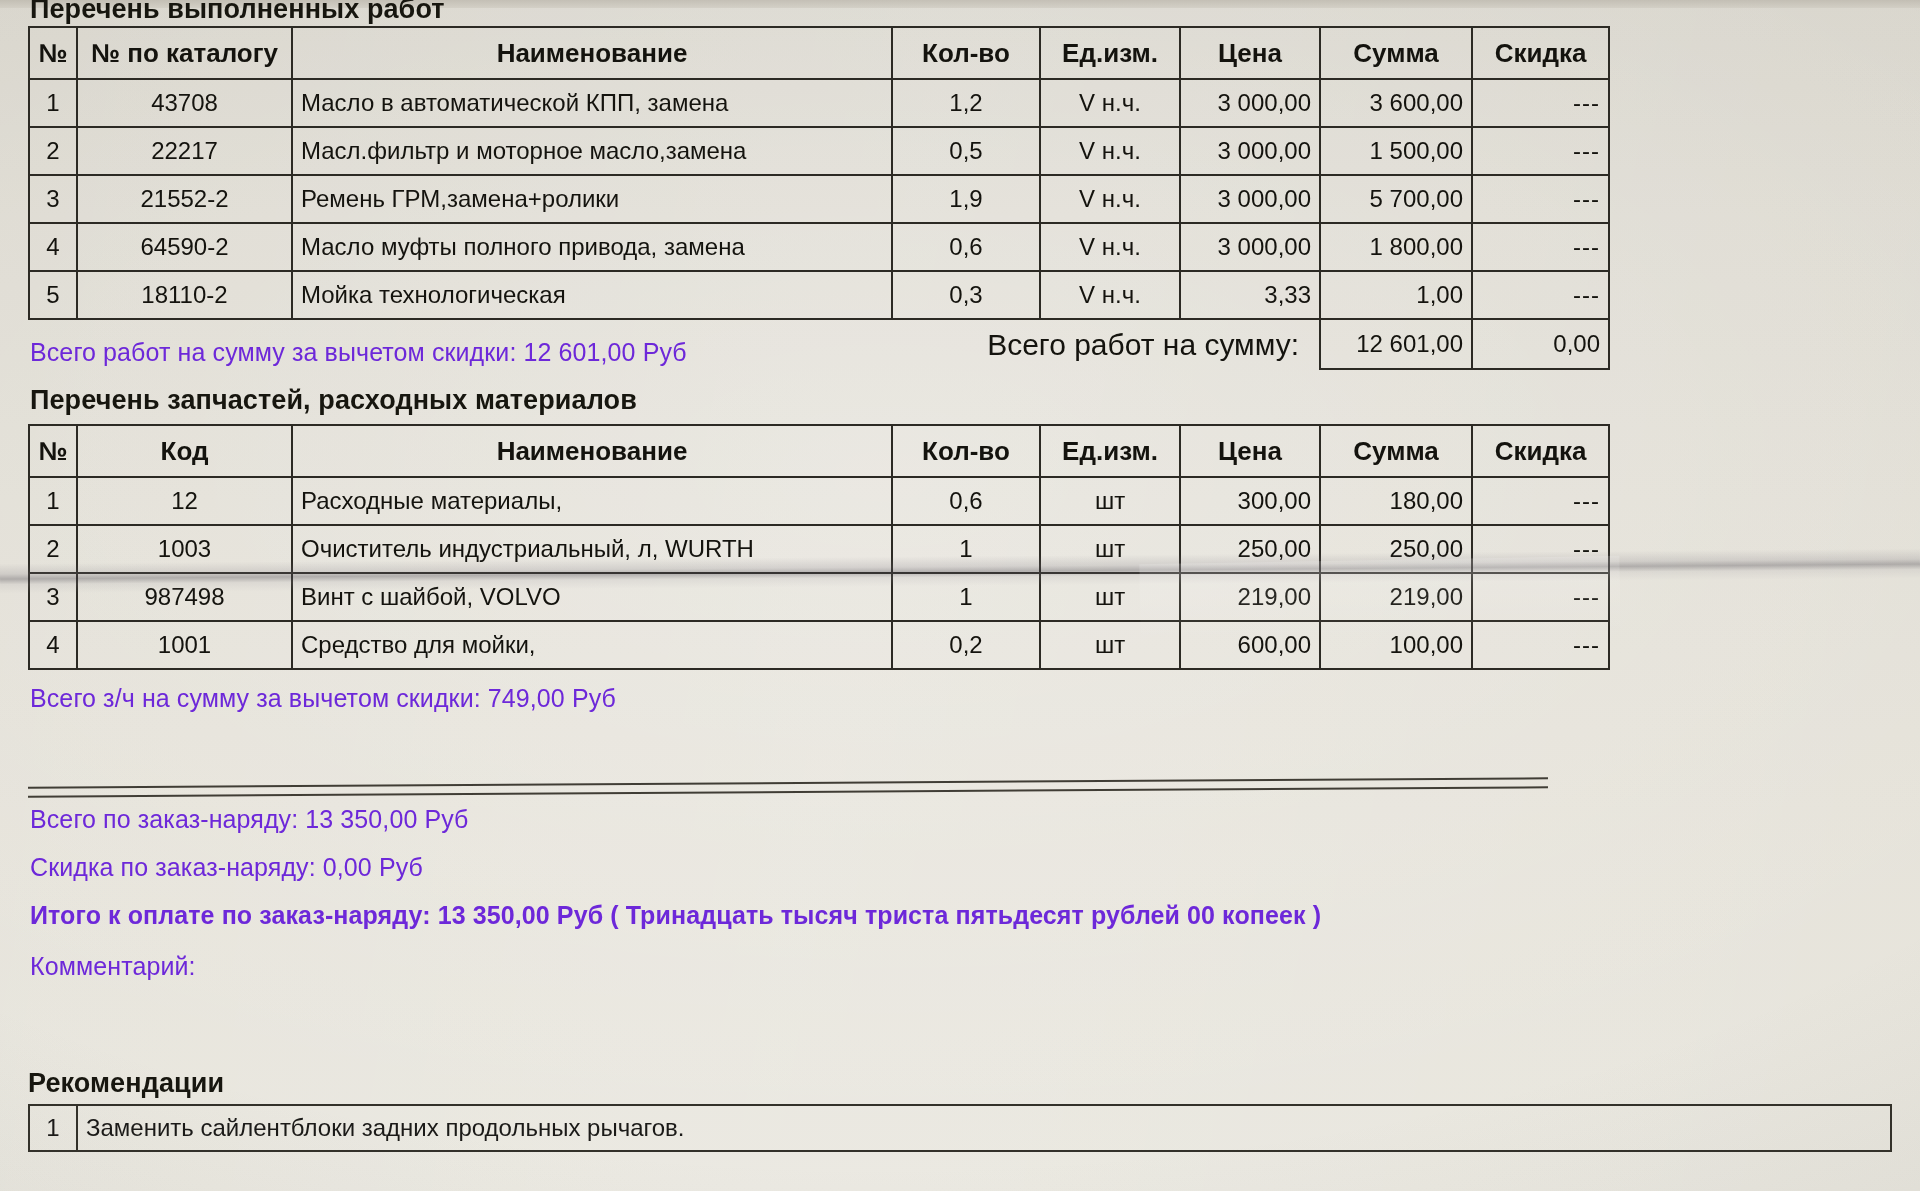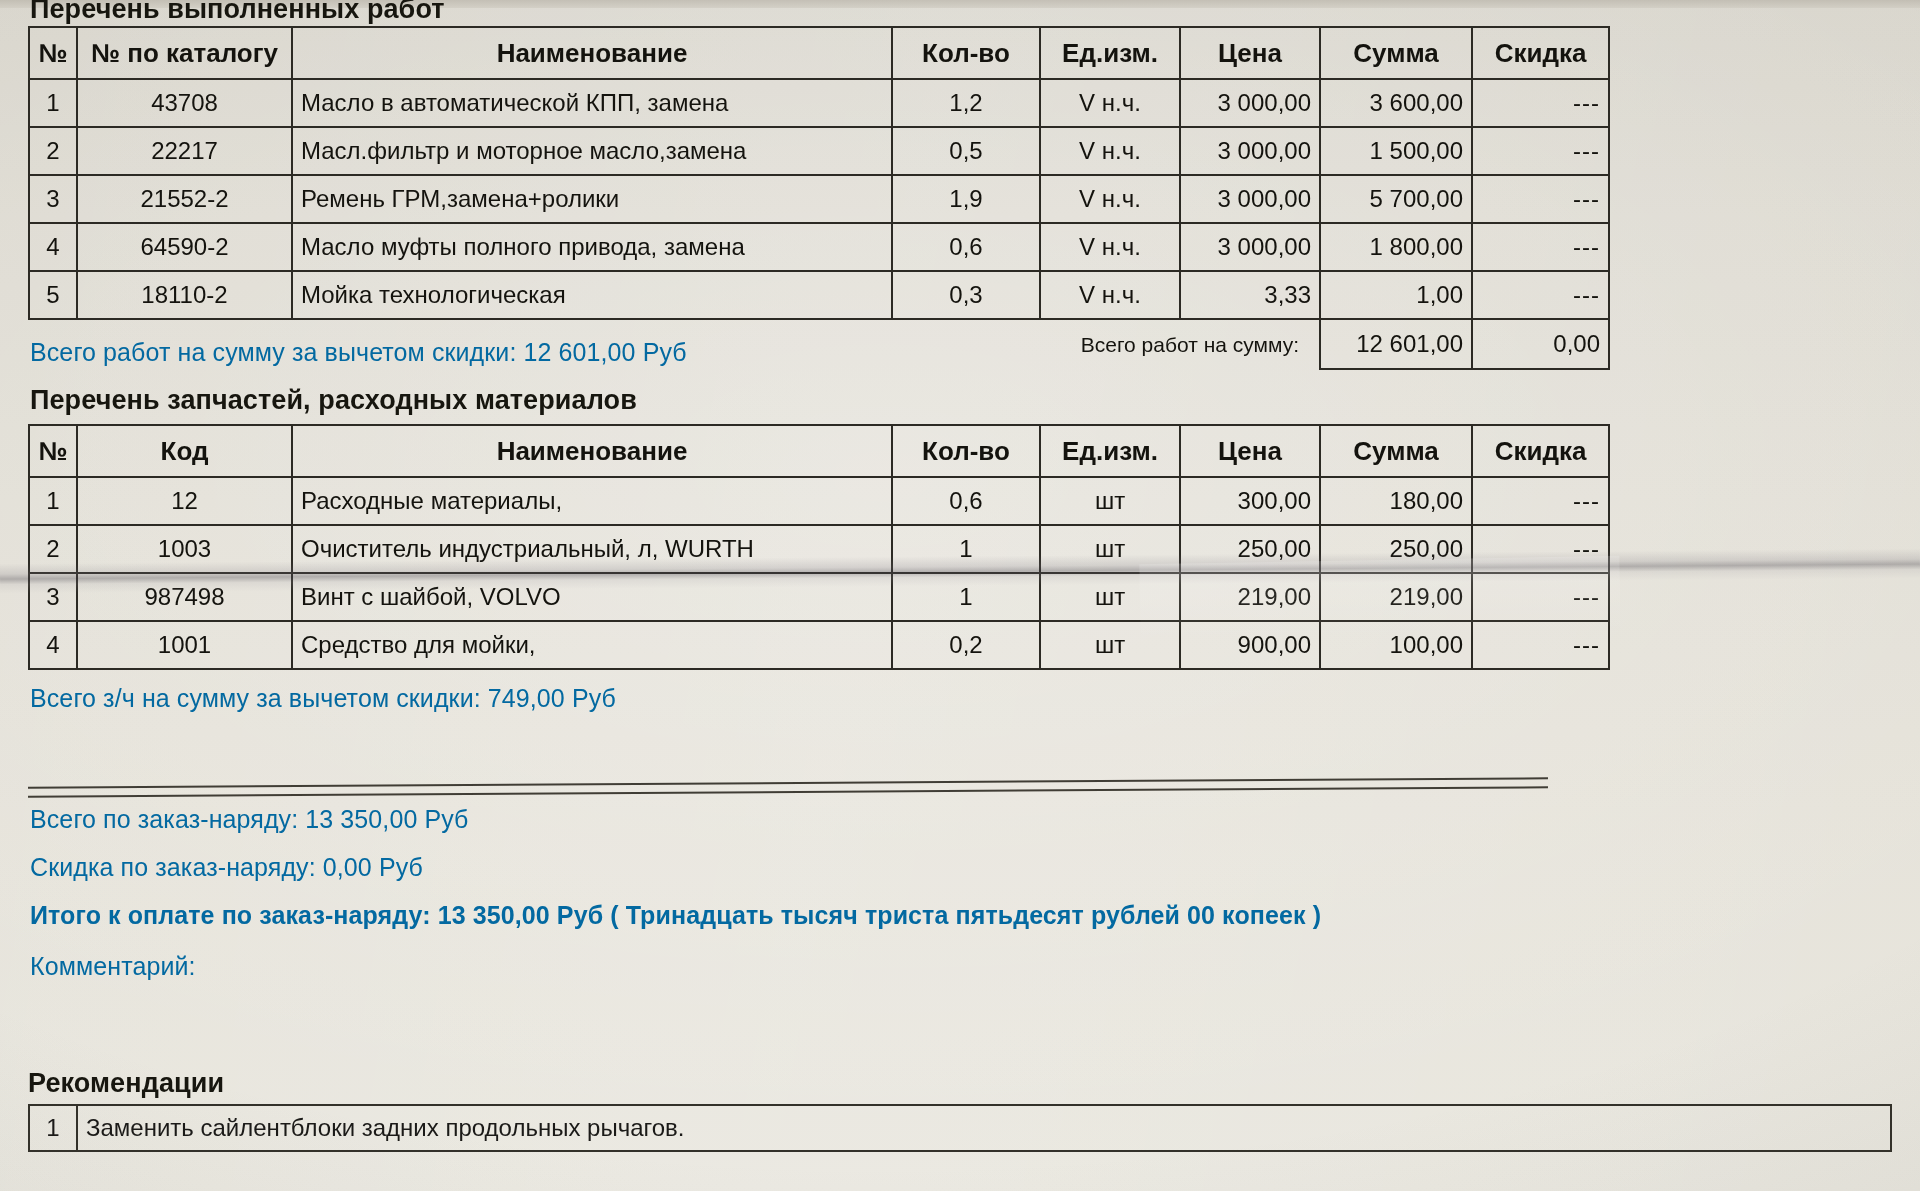--- a/index.html
+++ b/index.html
@@ -44,21 +44,21 @@
 
   
   .section-title {
     font-size: 27px;
     font-weight: bold;
     letter-spacing: 0.1px;
     color: #17160f;
   }
   .body-line {
     font-size: 25px;
-    color: #0369a1;
+    color: #6d28d9;
     letter-spacing: 0.1px;
   }
   .body-line.bold { font-weight: bold; }
 
   
   table.doc {
     border-collapse: collapse;
     table-layout: fixed;
     width: 100%;
     font-size: 24px;
@@ -87,21 +87,21 @@
   .c-sum   { text-align: right; padding-right: 12px; }
   .c-disc  { text-align: right; padding-right: 14px; letter-spacing: 1px; }
 
   .th-name { text-align: center; }
 
   
   tr.totals td { border: none; height: 44px; }
   tr.totals td.label {
     text-align: right;
     padding-right: 20px;
-    font-size: 21px;
+    font-size: 30px;
   }
   tr.totals td.boxed {
     border: 2px solid #2c2a24;
     margin-top: 28px;
   }
 
   
   .rule {
     position: absolute;
     left: 0;
@@ -308,21 +308,21 @@
           <td class="c-price">219,00</td>
           <td class="c-sum">219,00</td>
           <td class="c-disc">---</td>
         </tr>
         <tr>
           <td class="c-num">4</td>
           <td class="c-code">1001</td>
           <td class="c-name">Средство для мойки,</td>
           <td class="c-qty">0,2</td>
           <td class="c-unit">шт</td>
-          <td class="c-price">900,00</td>
+          <td class="c-price">600,00</td>
           <td class="c-sum">100,00</td>
           <td class="c-disc">---</td>
         </tr>
       </tbody>
     </table>
 
     <div class="body-line" style="position:absolute; left:2px; top:288px;">Всего з/ч на сумму за вычетом скидки: 749,00 Руб</div>
   </div>
 
   <div class="rule" style="top:782px; width:1520px; transform:rotate(-0.35deg);"></div>

